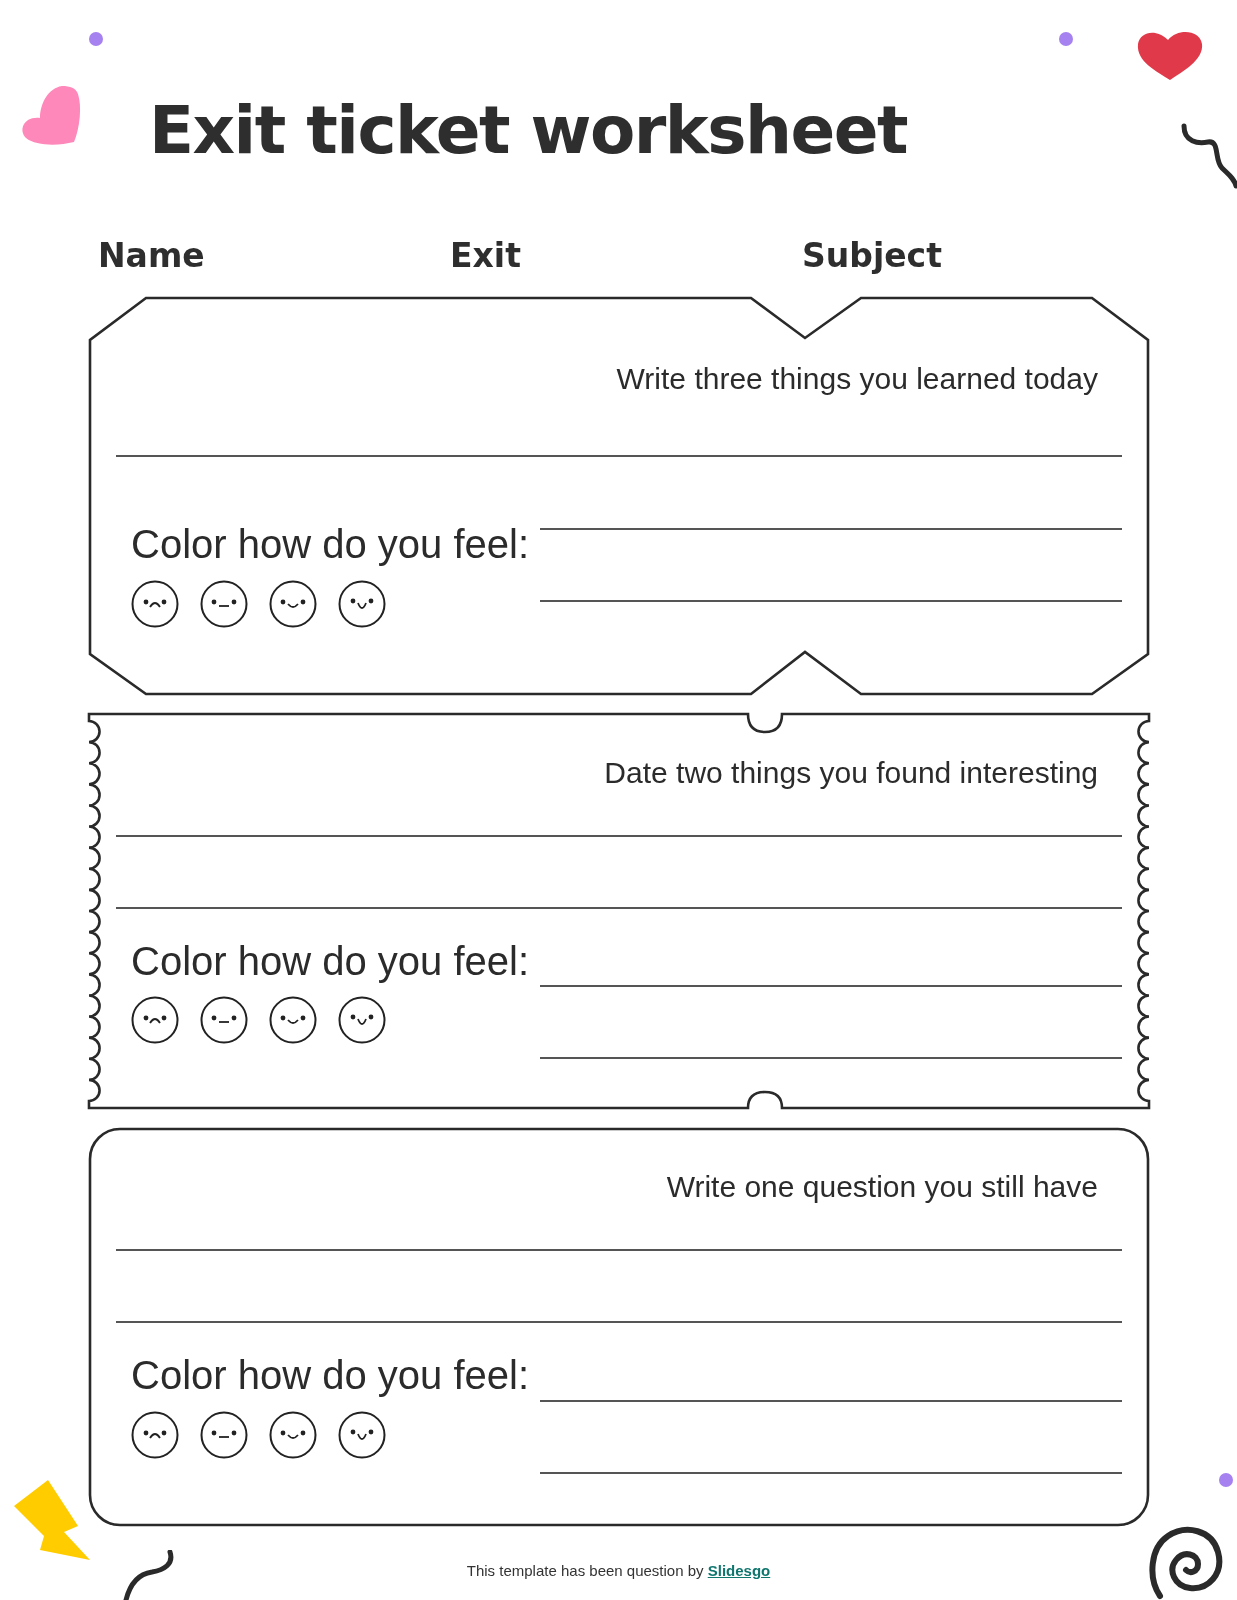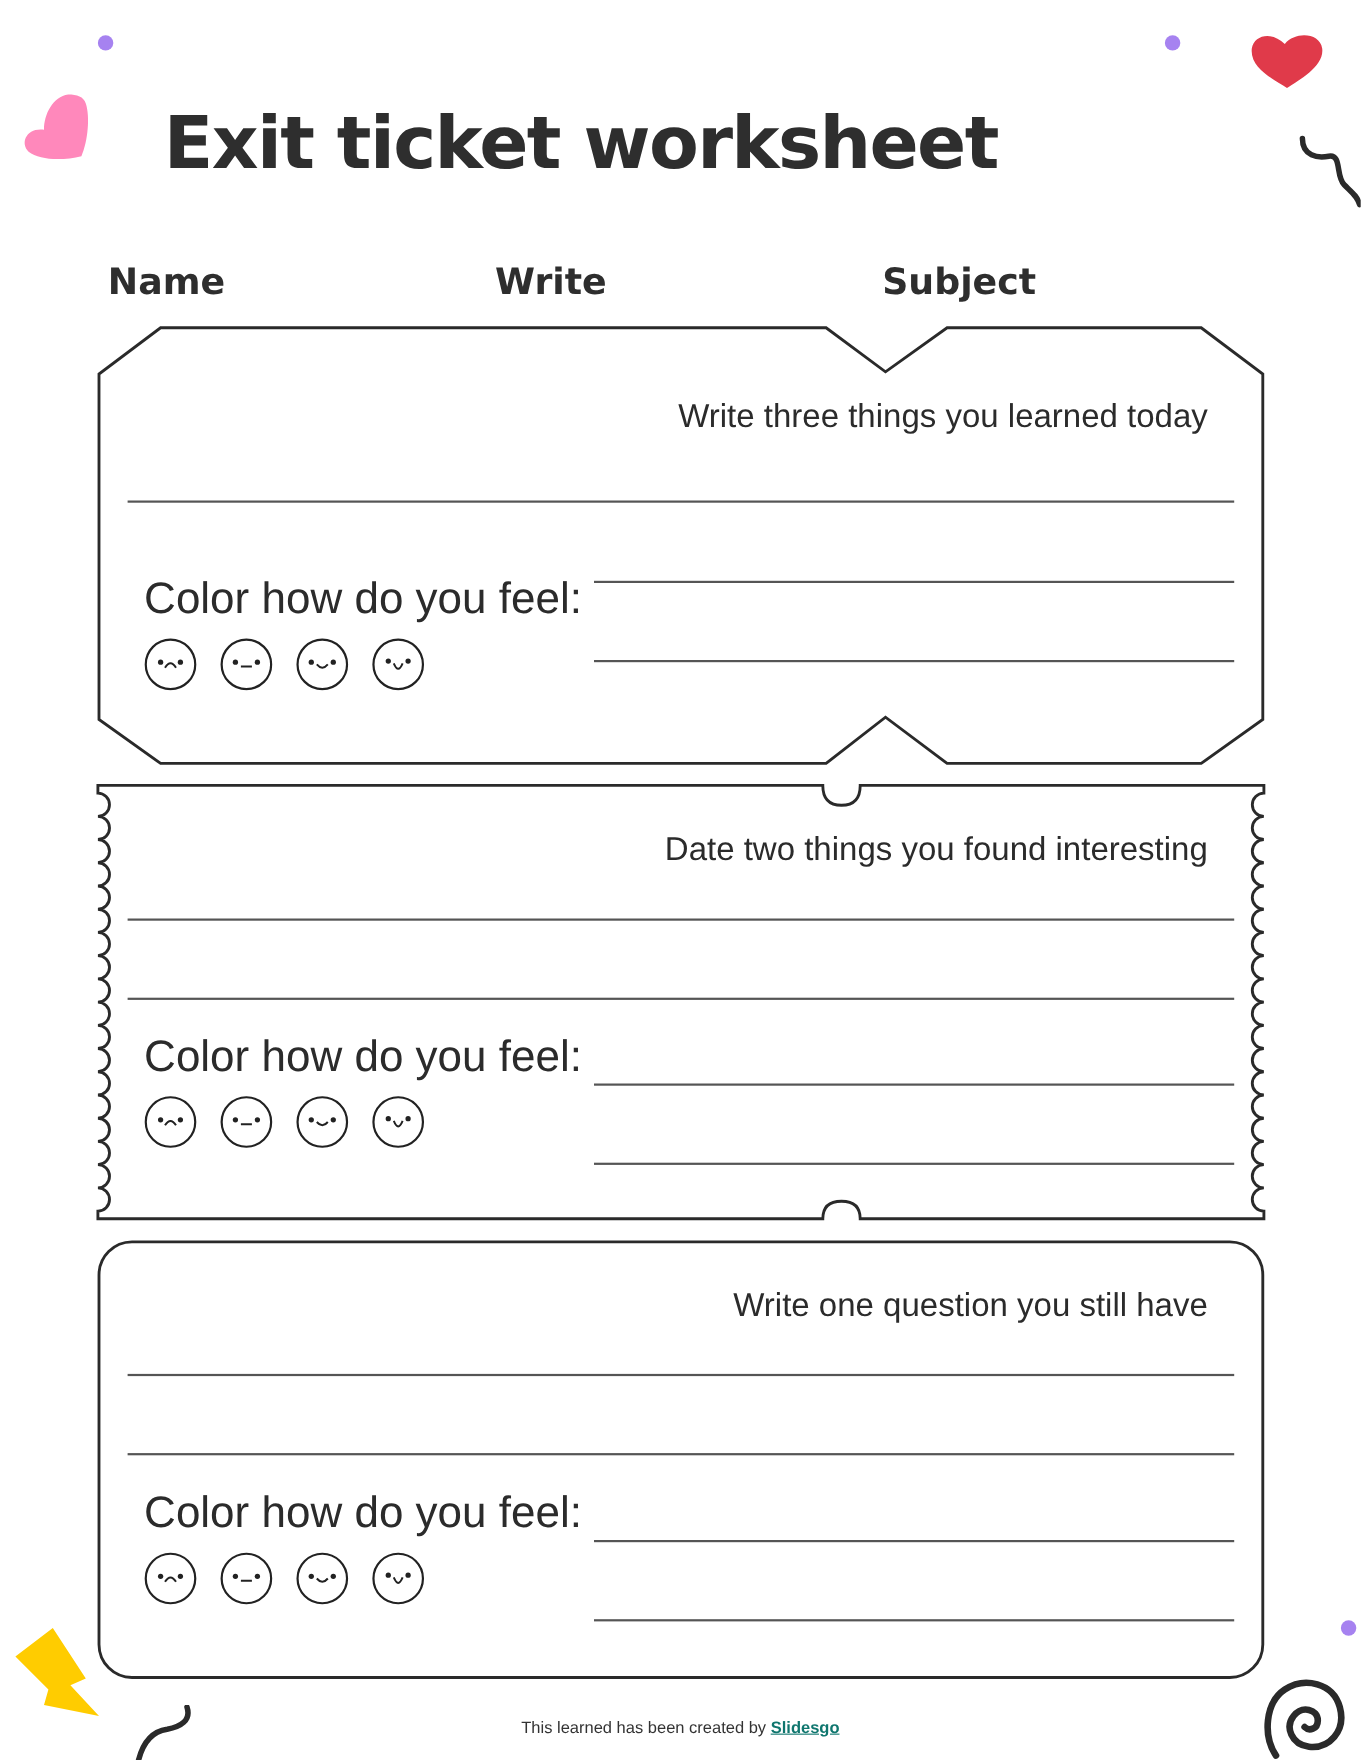--- a/index.html
+++ b/index.html
@@ -45,21 +45,21 @@
 <svg class="deco" style="left:118px;top:1550px" width="60" height="50" viewBox="0 0 60 50">
   <path d="M52 2 C56 14 46 20 34 22 C20 24 12 34 8 50" fill="none" stroke="#2a2a2a" stroke-width="5" stroke-linecap="round"></path>
 </svg>
 <svg class="deco" style="left:1146px;top:1518px" width="80" height="82" viewBox="0 0 80 82">
   <path d="M14 78 C2 60 4 30 22 18 C40 6 66 12 72 34 C78 56 62 72 44 70 C28 68 22 52 30 42 C38 32 52 36 52 46 C52 54 44 56 40 52" fill="none" stroke="#2a2a2a" stroke-width="6" stroke-linecap="round"></path>
 </svg>
 
 <div class="abs title">Exit ticket worksheet</div>
 
 <div class="abs field-label" style="left:98px">Name</div>
-<div class="abs field-label" style="left:450px">Write</div>
+<div class="abs field-label" style="left:450px">Exit</div>
 <div class="abs field-label" style="left:802px">Subject</div>
 
 <svg class="ticket-svg" width="1237" height="1600">
 
   <path d="M146 298 L751 298 L805 338 L861 298 L1092 298 L1148 340 L1148 654 L1092 694 L861 694 L805 652 L751 694 L146 694 L90 654 L90 340 Z" fill="none" stroke="#2a2a2a" stroke-width="2.6" stroke-linejoin="miter"></path>
 
   <path id="t2" fill="none" stroke="#2a2a2a" stroke-width="2.6" d="M89 714 L748 714 Q748 732 765 732 Q782 732 782 714 L1149 714 L1149 721 A10.555555555555555 10.555555555555555 0 0 0 1149 742.1111111111111 A10.555555555555555 10.555555555555555 0 0 0 1149 763.2222222222222 A10.555555555555555 10.555555555555555 0 0 0 1149 784.3333333333333 A10.555555555555555 10.555555555555555 0 0 0 1149 805.4444444444443 A10.555555555555555 10.555555555555555 0 0 0 1149 826.5555555555554 A10.555555555555555 10.555555555555555 0 0 0 1149 847.6666666666665 A10.555555555555555 10.555555555555555 0 0 0 1149 868.7777777777776 A10.555555555555555 10.555555555555555 0 0 0 1149 889.8888888888887 A10.555555555555555 10.555555555555555 0 0 0 1149 910.9999999999998 A10.555555555555555 10.555555555555555 0 0 0 1149 932.1111111111109 A10.555555555555555 10.555555555555555 0 0 0 1149 953.222222222222 A10.555555555555555 10.555555555555555 0 0 0 1149 974.333333333333 A10.555555555555555 10.555555555555555 0 0 0 1149 995.4444444444441 A10.555555555555555 10.555555555555555 0 0 0 1149 1016.5555555555552 A10.555555555555555 10.555555555555555 0 0 0 1149 1037.6666666666663 A10.555555555555555 10.555555555555555 0 0 0 1149 1058.7777777777774 A10.555555555555555 10.555555555555555 0 0 0 1149 1079.8888888888885 A10.555555555555555 10.555555555555555 0 0 0 1149 1100.9999999999995 L1149 1108 L782 1108 Q782 1092 765 1092 Q748 1092 748 1108 L89 1108 L89 1101 A10.555555555555555 10.555555555555555 0 0 0 89 1079.888888888889 A10.555555555555555 10.555555555555555 0 0 0 89 1058.7777777777778 A10.555555555555555 10.555555555555555 0 0 0 89 1037.6666666666667 A10.555555555555555 10.555555555555555 0 0 0 89 1016.5555555555557 A10.555555555555555 10.555555555555555 0 0 0 89 995.4444444444446 A10.555555555555555 10.555555555555555 0 0 0 89 974.3333333333335 A10.555555555555555 10.555555555555555 0 0 0 89 953.2222222222224 A10.555555555555555 10.555555555555555 0 0 0 89 932.1111111111113 A10.555555555555555 10.555555555555555 0 0 0 89 911.0000000000002 A10.555555555555555 10.555555555555555 0 0 0 89 889.8888888888891 A10.555555555555555 10.555555555555555 0 0 0 89 868.777777777778 A10.555555555555555 10.555555555555555 0 0 0 89 847.666666666667 A10.555555555555555 10.555555555555555 0 0 0 89 826.5555555555559 A10.555555555555555 10.555555555555555 0 0 0 89 805.4444444444448 A10.555555555555555 10.555555555555555 0 0 0 89 784.3333333333337 A10.555555555555555 10.555555555555555 0 0 0 89 763.2222222222226 A10.555555555555555 10.555555555555555 0 0 0 89 742.1111111111115 A10.555555555555555 10.555555555555555 0 0 0 89 721.0000000000005 L89 714 Z"></path>
 
   <rect x="90" y="1129" width="1058" height="396" rx="30" ry="30" fill="none" stroke="#2a2a2a" stroke-width="2.6"></rect>
 </svg>
@@ -156,14 +156,14 @@
     </svg>
   <svg class="face" viewBox="0 0 48 48">
       <circle cx="24" cy="24" r="22.5" fill="none" stroke="#222" stroke-width="2"></circle>
       <circle cx="15" cy="21" r="2.4" fill="#222"></circle>
       <circle cx="33" cy="21" r="2.4" fill="#222"></circle>
       <path d="M20 23 Q24 33 28 23" fill="none" stroke="#222" stroke-width="1.8"></path>
     </svg>
 </div>
 
 <div class="abs footer">
-  <span>This learned has been created by </span><a>Slidesgo</a>
+  <span>This template has been question by </span><a>Slidesgo</a>
 </div>
 
 </body></html>

